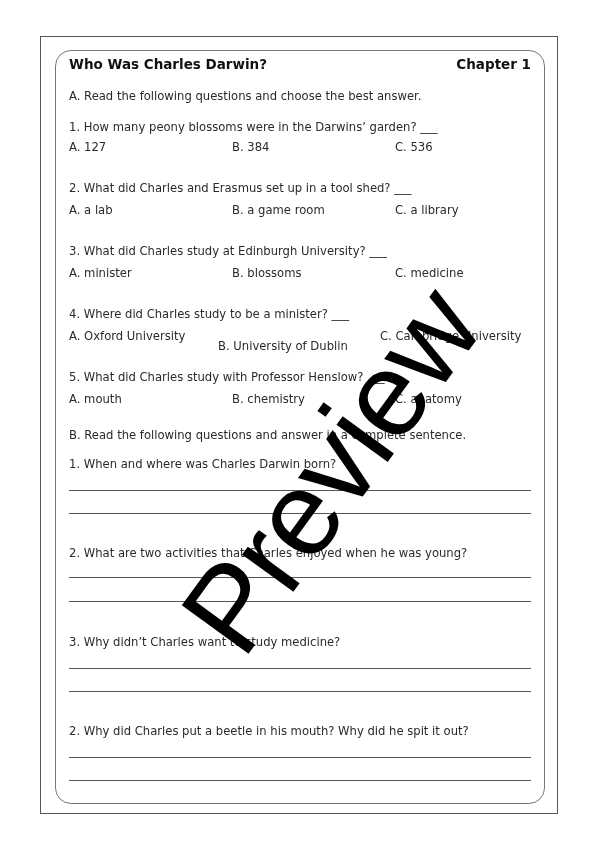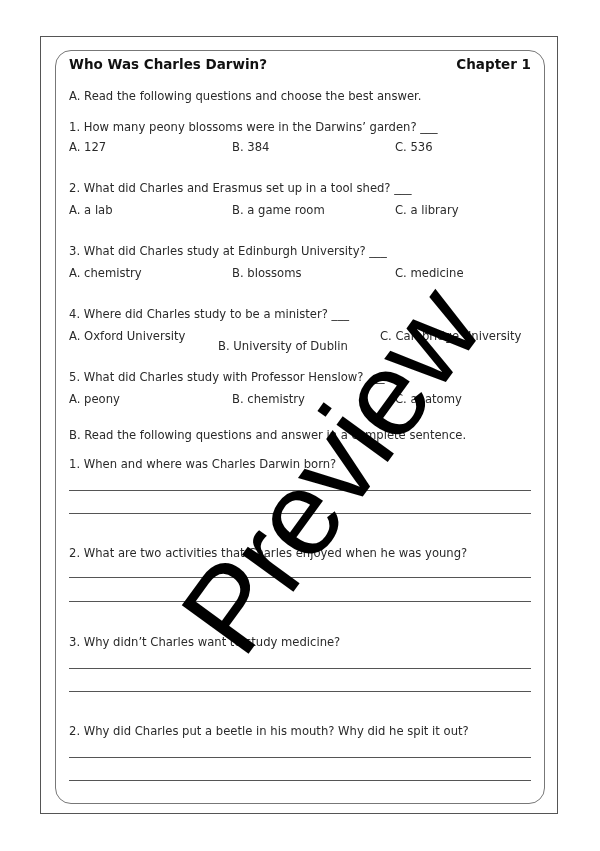--- a/index.html
+++ b/index.html
@@ -40,31 +40,31 @@
   <div class="opt" style="top:90px;left:0">A. 127</div>
   <div class="opt" style="top:90px;left:163px">B. 384</div>
   <div class="opt" style="top:90px;left:326px">C. 536</div>
 
   <div class="line" style="top:131px">2. What did Charles and Erasmus set up in a tool shed? ___</div>
   <div class="opt" style="top:153px;left:0">A. a lab</div>
   <div class="opt" style="top:153px;left:163px">B. a game room</div>
   <div class="opt" style="top:153px;left:326px">C. a library</div>
 
   <div class="line" style="top:194px">3. What did Charles study at Edinburgh University? ___</div>
-  <div class="opt" style="top:216px;left:0">A. chemistry</div>
+  <div class="opt" style="top:216px;left:0">A. minister</div>
   <div class="opt" style="top:216px;left:163px">B. blossoms</div>
   <div class="opt" style="top:216px;left:326px">C. medicine</div>
 
   <div class="line" style="top:257px">4. Where did Charles study to be a minister? ___</div>
   <div class="opt" style="top:279px;left:0">A. Oxford University</div>
   <div class="opt" style="top:289px;left:149px">B. University of Dublin</div>
   <div class="opt" style="top:279px;left:311px">C. Cambridge University</div>
 
   <div class="line" style="top:320px">5. What did Charles study with Professor Henslow? ___</div>
-  <div class="opt" style="top:342px;left:0">A. peony</div>
+  <div class="opt" style="top:342px;left:0">A. mouth</div>
   <div class="opt" style="top:342px;left:163px">B. chemistry</div>
   <div class="opt" style="top:342px;left:326px">C. anatomy</div>
 
   <div class="line" style="top:378px">B. Read the following questions and answer in a complete sentence.</div>
 
   <div class="line" style="top:407px">1. When and where was Charles Darwin born?</div>
   <div class="rule" style="top:440px"></div>
   <div class="rule" style="top:463px"></div>
 
   <div class="line" style="top:496px">2. What are two activities that Charles enjoyed when he was young?</div>

